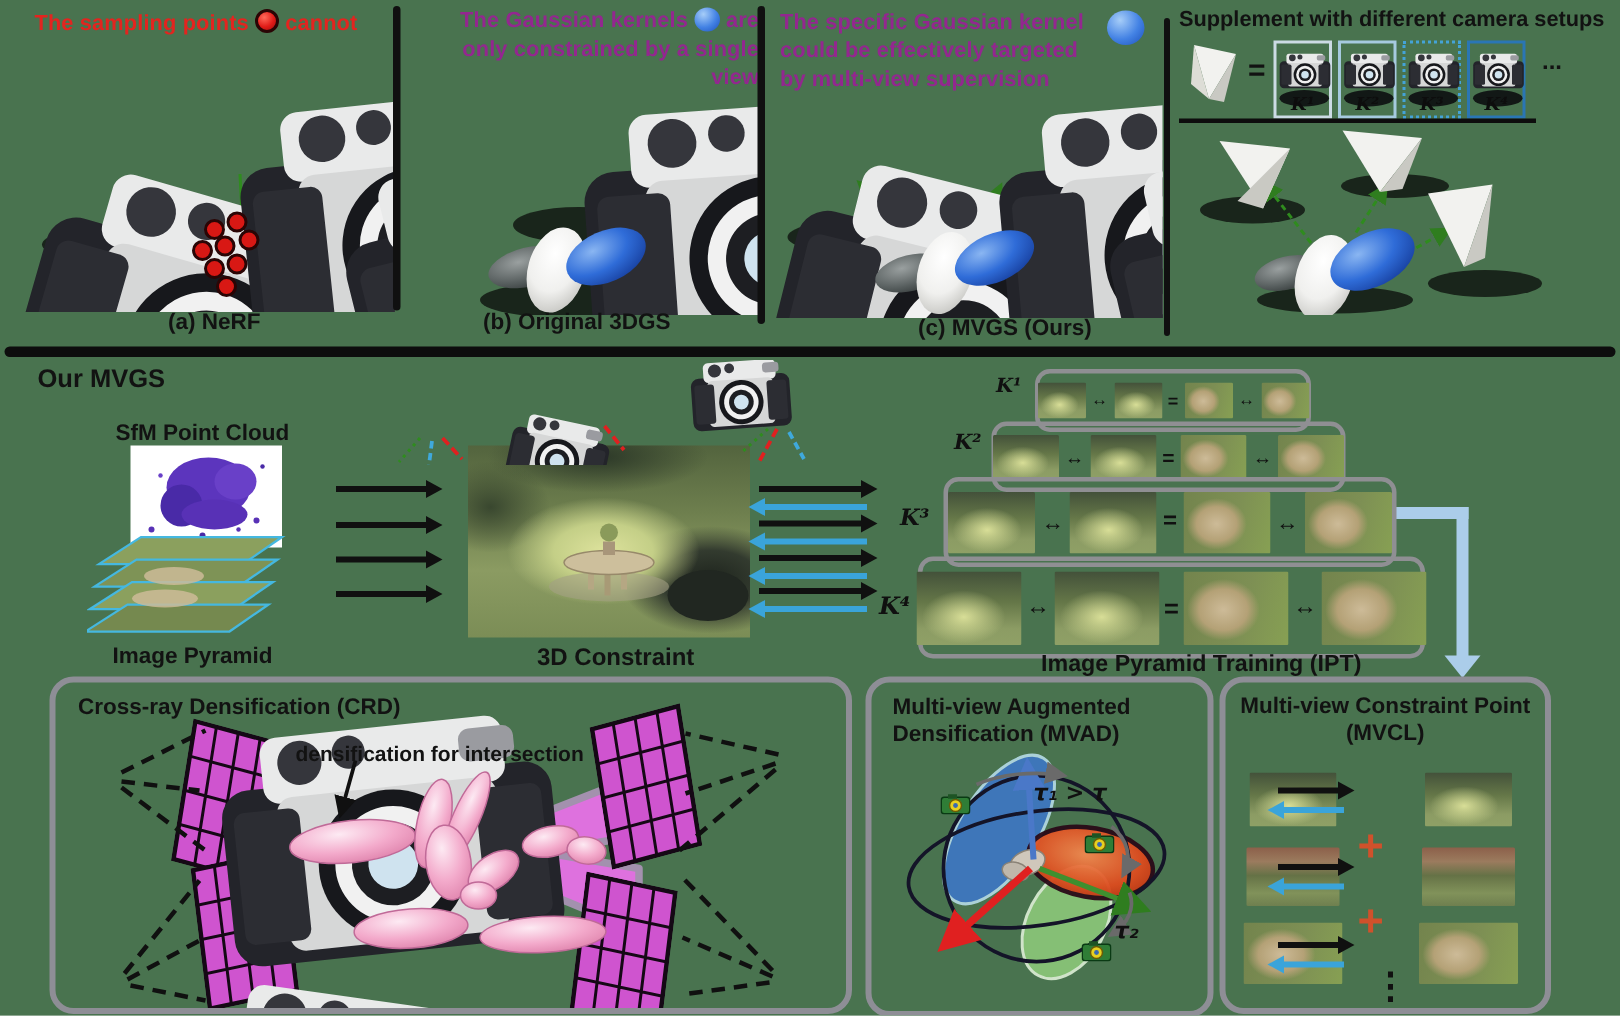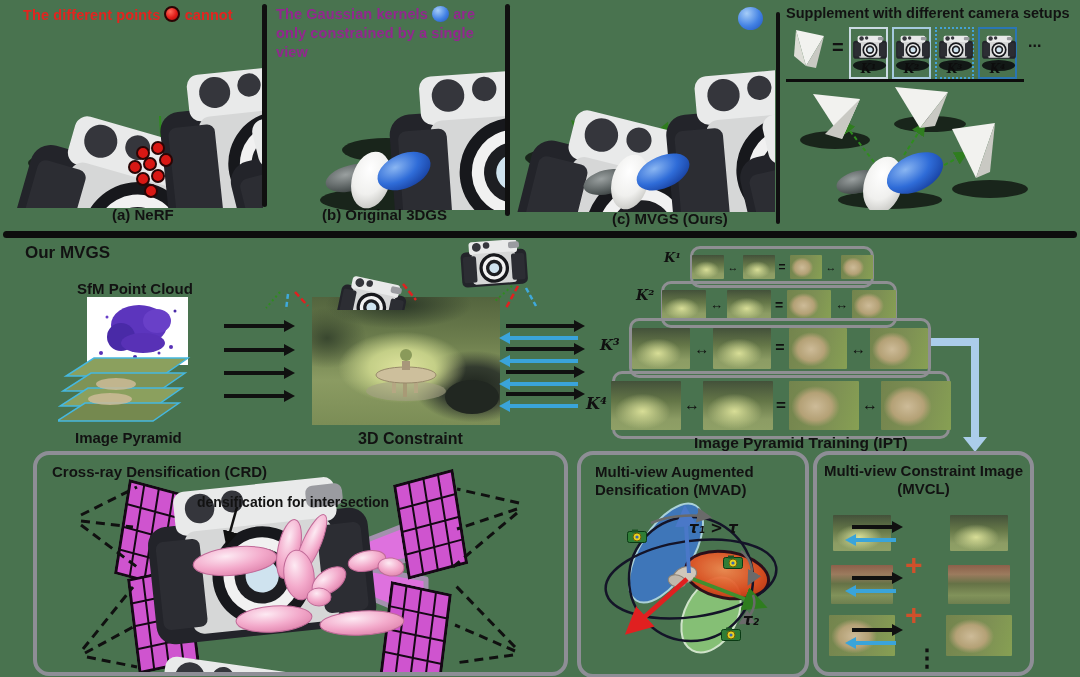--- a/index.html
+++ b/index.html
@@ -154,21 +154,21 @@
       <marker id="blua" viewBox="0 0 10 10" refX="8" refY="5" markerWidth="5.5" markerHeight="5.5" orient="auto-start-reverse">
         <path d="M0 0L10 5L0 10z" fill="#4a78c8"></path>
       </marker>
       <marker id="graya" viewBox="0 0 10 10" refX="8" refY="5" markerWidth="6" markerHeight="6" orient="auto-start-reverse">
         <path d="M0 0L10 5L0 10z" fill="#6a6a6a"></path>
       </marker>
     </defs>
   </svg>
 
   <div class="abs ptext red" style="left:23px; top:6px; width:238px;">
-    <span>The different points</span>
+    <span>The sampling points</span>
     <span class="dot-icon"></span>
     <span>cannot</span><br>
   </div>
   <svg class="abs" style="left:0; top:38px;" width="263" height="170">
     <ellipse cx="70" cy="125" rx="42" ry="11" fill="#0e120e" opacity="0.8"></ellipse>
     <ellipse cx="160" cy="112" rx="40" ry="10" fill="#0e120e" opacity="0.8"></ellipse>
     <ellipse cx="225" cy="158" rx="38" ry="10" fill="#0e120e" opacity="0.8"></ellipse>
     <path d="M95 92L148 125 M160 78L162 118 M222 112L186 130" stroke="#2f8c1e" stroke-width="2" fill="none"></path>
     <path d="M148 125L126 148" stroke="#2f8c1e" stroke-width="2" marker-end="url(#ga)"></path>
     <path d="M162 118L157 155" stroke="#2f8c1e" stroke-width="2" marker-end="url(#ga)"></path>
@@ -190,41 +190,46 @@
       <circle cx="166" cy="122" r="6" fill="#d81814"></circle>
         <circle cx="143" cy="141" r="6" fill="#d81814"></circle>
       <circle cx="158" cy="138" r="6" fill="#d81814"></circle>
         <circle cx="151" cy="153" r="6" fill="#d81814"></circle>
     </g>
   </svg>
   <div class="abs caption" style="left:112px; top:206px;">(a) NeRF</div>
 
   <div class="abs vdivider" style="left:262px; top:4px; width:5px; height:203px;"></div>
 
-  <div class="abs ptext purple" style="left:276px; top:5px; width:230px;">
+  <div class="abs ptext purple" style="left:276px; top:5px; width:230px;text-align:right;">
     <span>The Gaussian kernels</span>
     <span class="sphere-icon"></span>
     <span>are</span><br>
     <span>only constrained by a single view</span>
   </div>
   <svg class="abs" style="left:268px; top:40px;" width="238" height="170">
     <ellipse cx="118" cy="110" rx="44" ry="12" fill="#0e120e" opacity="0.8"></ellipse>
     <ellipse cx="112" cy="160" rx="60" ry="12" fill="#0e120e" opacity="0.8"></ellipse>
     <path d="M136 112L143 84" stroke="#2f8c1e" stroke-width="2.5" marker-end="url(#ga)"></path>
     <g transform="translate(108,28) rotate(-4) scale(1.1)">
         <use href="#cam"></use>
       </g>
     <ellipse cx="84" cy="138" rx="27" ry="13" fill="url(#ggauss)" transform="rotate(-14 84 138)"></ellipse>
     <ellipse cx="103" cy="140" rx="19" ry="29" fill="url(#wg)" transform="rotate(16 103 140)"></ellipse>
     <ellipse cx="136" cy="131" rx="28" ry="17" fill="url(#bgauss)" transform="rotate(-24 136 131)"></ellipse>
   </svg>
   <div class="abs caption" style="left:322px; top:206px;">(b) Original 3DGS</div>
 
   <div class="abs vdivider" style="left:505px; top:4px; width:5px; height:212px;"></div>
 
+  <div class="abs ptext purple" style="left:520px; top:6px; width:215px;">
+    <span>The specific Gaussian kernel</span><br>
+    <span>could be effectively targeted</span><br>
+    <span>by multi-view supervision</span>
+  </div>
   <span class="sphere-icon big abs" style="left:738px; top:7px;"></span>
   <svg class="abs" style="left:511px; top:40px;" width="264" height="172">
     <ellipse cx="58" cy="118" rx="44" ry="11" fill="#0e120e" opacity="0.8"></ellipse>
     <ellipse cx="168" cy="108" rx="42" ry="10" fill="#0e120e" opacity="0.8"></ellipse>
     <ellipse cx="222" cy="152" rx="36" ry="10" fill="#0e120e" opacity="0.8"></ellipse>
     <ellipse cx="122" cy="168" rx="52" ry="9" fill="#0e120e" opacity="0.8"></ellipse>
     <path d="M108 126L62 82" stroke="#2f8c1e" stroke-width="2" stroke-dasharray="4 3" marker-end="url(#ga)"></path>
     <path d="M140 120L156 84" stroke="#2f8c1e" stroke-width="2" stroke-dasharray="4 3" marker-end="url(#ga)"></path>
     <path d="M168 128L206 112" stroke="#2f8c1e" stroke-width="2" stroke-dasharray="4 3" marker-end="url(#ga)"></path>
     <g transform="translate(16,42) rotate(14) scale(1.12)">
@@ -530,21 +535,21 @@
         <ellipse cx="237" cy="164" rx="38" ry="13" fill="url(#pinkg)" transform="rotate(-4 237 164)"></ellipse>
         <ellipse cx="325" cy="168" rx="42" ry="12" fill="url(#pinkg)" transform="rotate(-3 325 168)"></ellipse>
       </g>
       <path d="M200 52L190 88" stroke="#101010" stroke-width="2.5" marker-end="url(#ba)"></path>
     </svg>
     <div class="boxtitle" style="left:15px; top:8px;">Cross-ray  Densification (CRD)</div>
     <div class="boxtitle" style="left:160px; top:38px; font-size:14px;">densification for intersection</div>
   </div>
 
   <div class="bigbox" style="left:813px; top:451px; width:213px; height:217px;">
-    <div class="boxtitle" style="left:0; top:7px; width:213px; text-align:center;">Multi-view Constraint Image</div>
+    <div class="boxtitle" style="left:0; top:7px; width:213px; text-align:center;">Multi-view Constraint Point</div>
     <div class="boxtitle" style="left:0; top:25px; width:213px; text-align:center;">(MVCL)</div>
 
     <div class="mvclrow-thumb thumb thumbA" style="left:16px; top:60px; width:58px; height:36px;"></div>
     <div class="mvclrow-thumb thumb thumbA" style="left:133px; top:60px; width:58px; height:36px;"></div>
     <div class="arw" style="left: 35px; top: 70px; width: 42px;"></div>
     <div class="arw blue left" style="left: 37px; top: 83px; width: 42px;"></div>
 
     <div class="plus" style="left:88px; top:100px;">+</div>
 
     <div class="mvclrow-thumb thumb thumbC" style="left:14px; top:110px; width:62px; height:39px;"></div>

